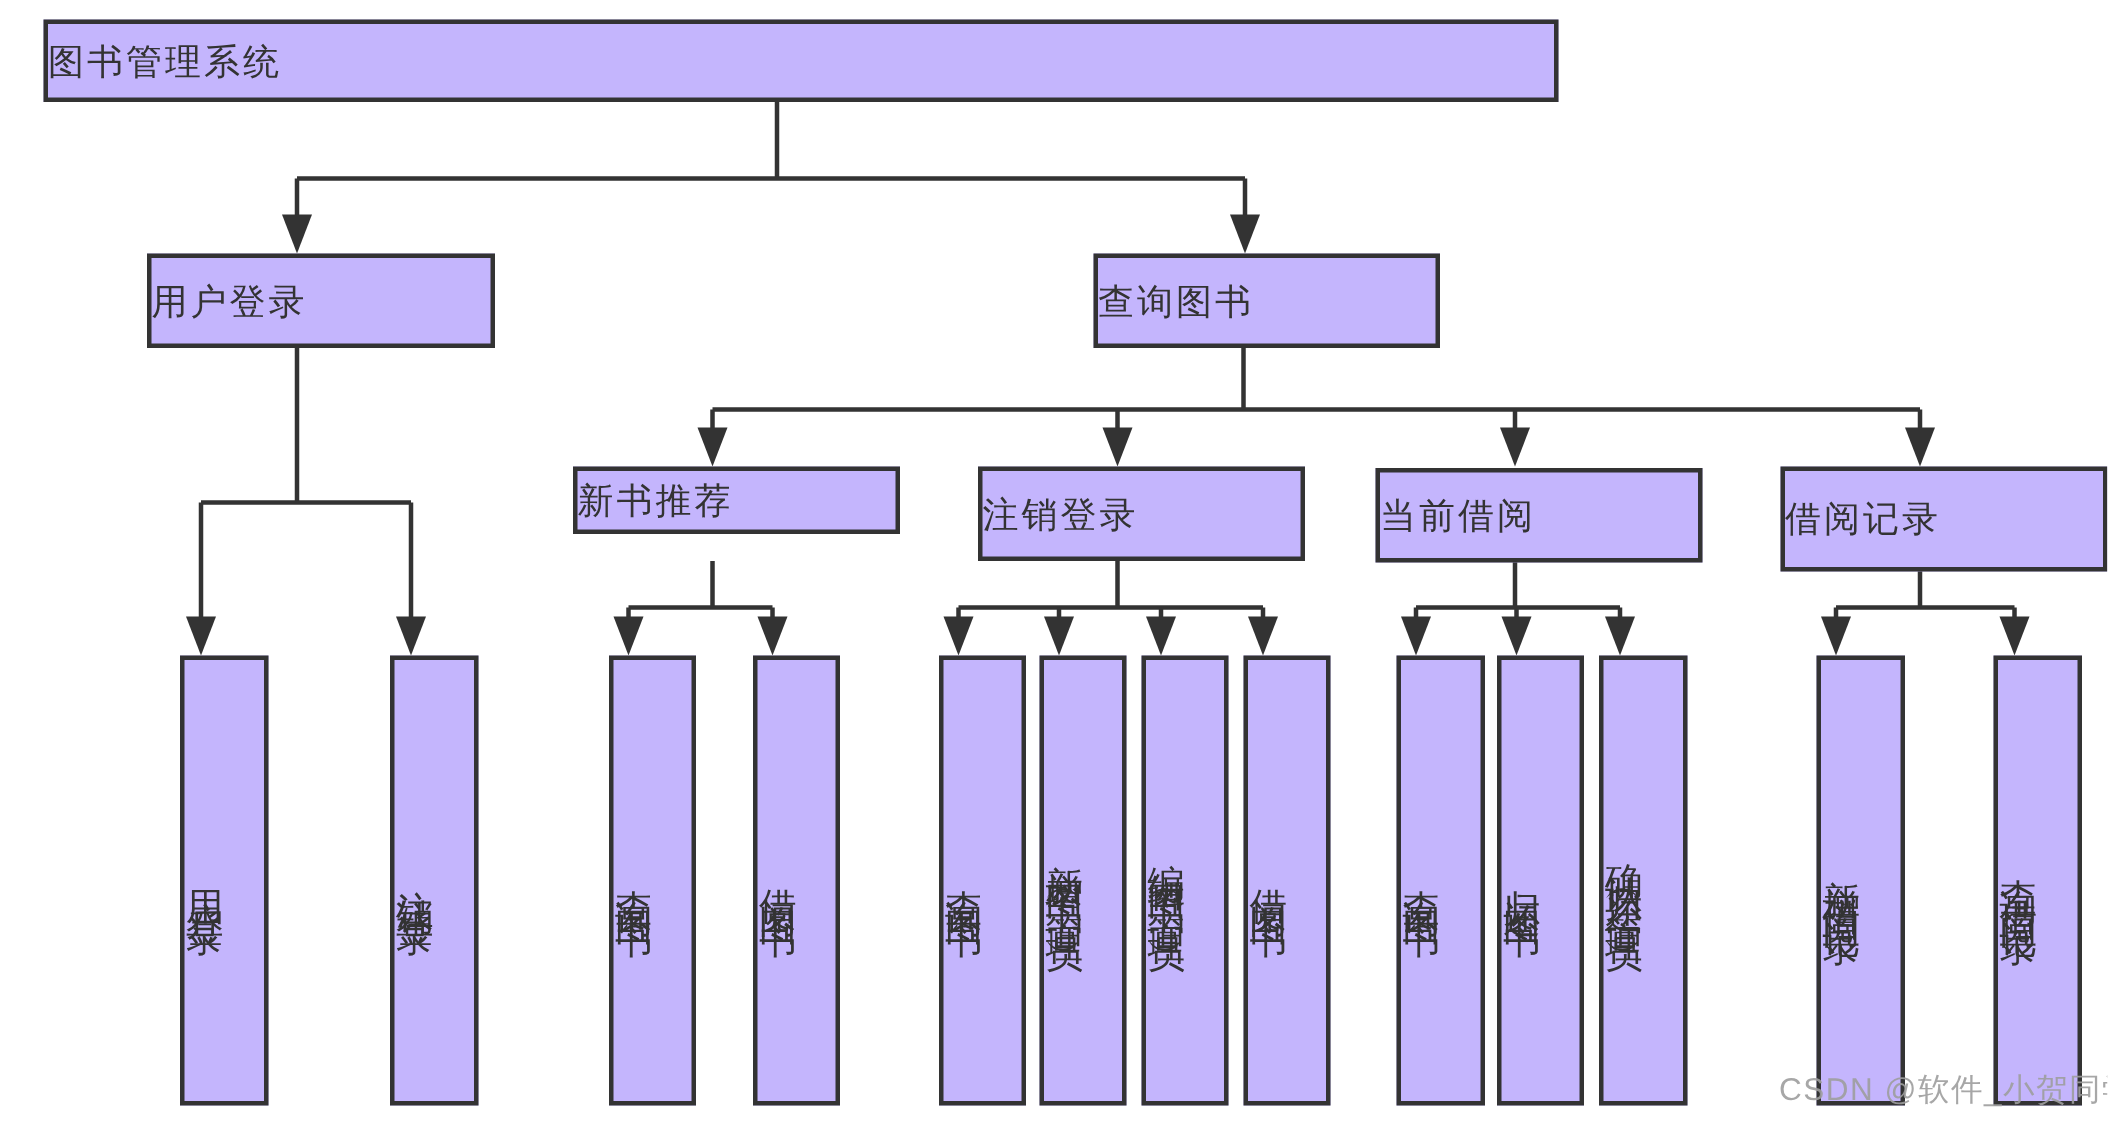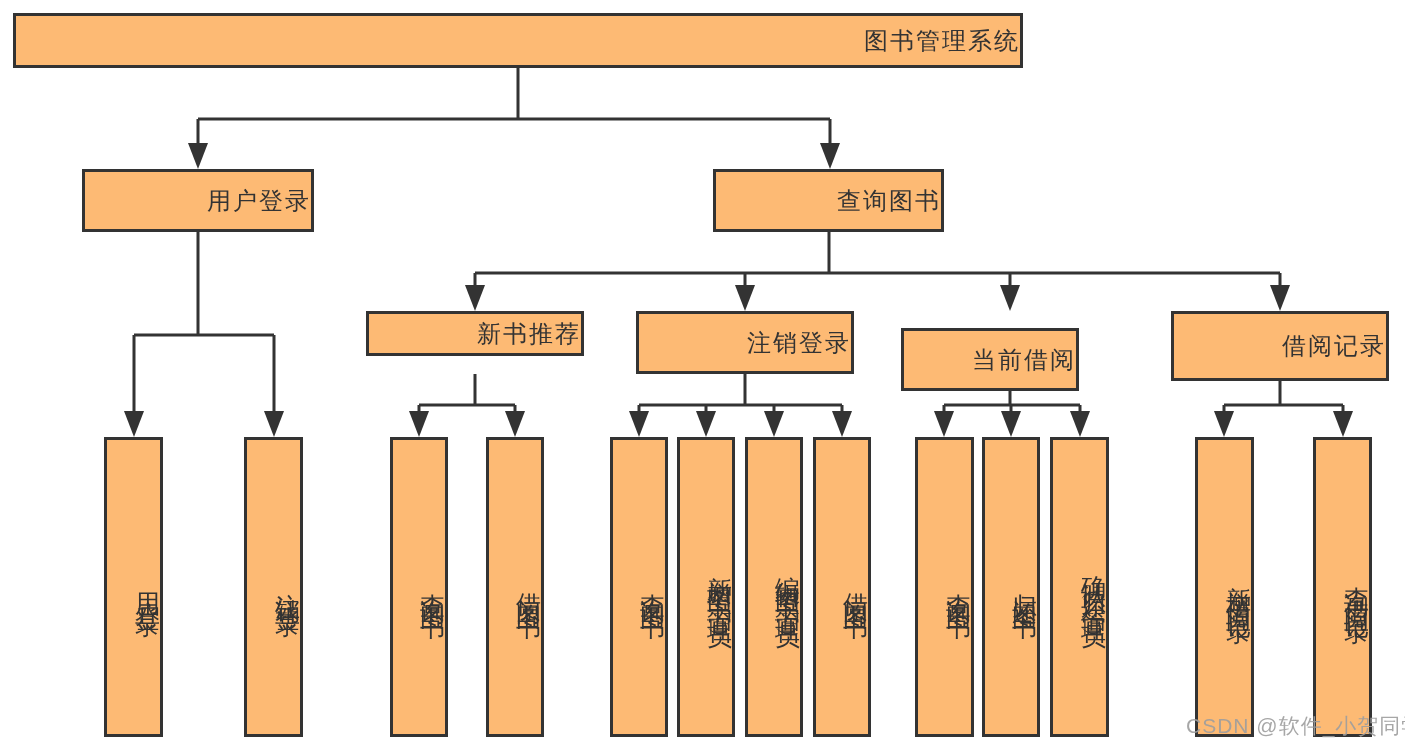--- a/index.html
+++ b/index.html
@@ -8,25 +8,26 @@
     width:1405px;height:747px;
     background:#ffffff;
     font-family:"Liberation Sans","DejaVu Sans",sans-serif;
     overflow:hidden;
   }
   .edges{position:absolute;left:0;top:0;z-index:0;}
   .box{
     position:absolute;
     box-sizing:border-box;
     border:3px solid #333333;
-    background:#fdba74;
+    background:#c4b5fd;
     display:flex;
     align-items:center;
-    justify-content:flex-end;
+    justify-content:flex-start;
     z-index:1;
+    margin-left:16px;
   }
   .box .lbl{
     color:#333333;
     font-size:24px;
     letter-spacing:2px;
     white-space:nowrap;
   }
   .box.v .lbl{
     writing-mode:vertical-rl;
     text-orientation:mixed;
@@ -93,21 +94,21 @@
   <div class="box" style="left:713px;top:169px;width:231px;height:63px">
     <span class="lbl">查询图书</span>
   </div>
 
   <div class="box" style="left:366px;top:311px;width:218px;height:45px">
     <span class="lbl">新书推荐</span>
   </div>
   <div class="box" style="left:636px;top:311px;width:218px;height:63px">
     <span class="lbl">注销登录</span>
   </div>
-  <div class="box" style="left:901px;top:328px;width:178px;height:63px">
+  <div class="box" style="left:901px;top:312px;width:218px;height:63px">
     <span class="lbl">当前借阅</span>
   </div>
   <div class="box" style="left:1171px;top:311px;width:218px;height:70px">
     <span class="lbl">借阅记录</span>
   </div>
 
   <div class="box v" style="left:104px;top:437px;width:59px;height:300px">
     <span class="lbl">用户登录</span>
   </div>
   <div class="box v" style="left:244px;top:437px;width:59px;height:300px">

